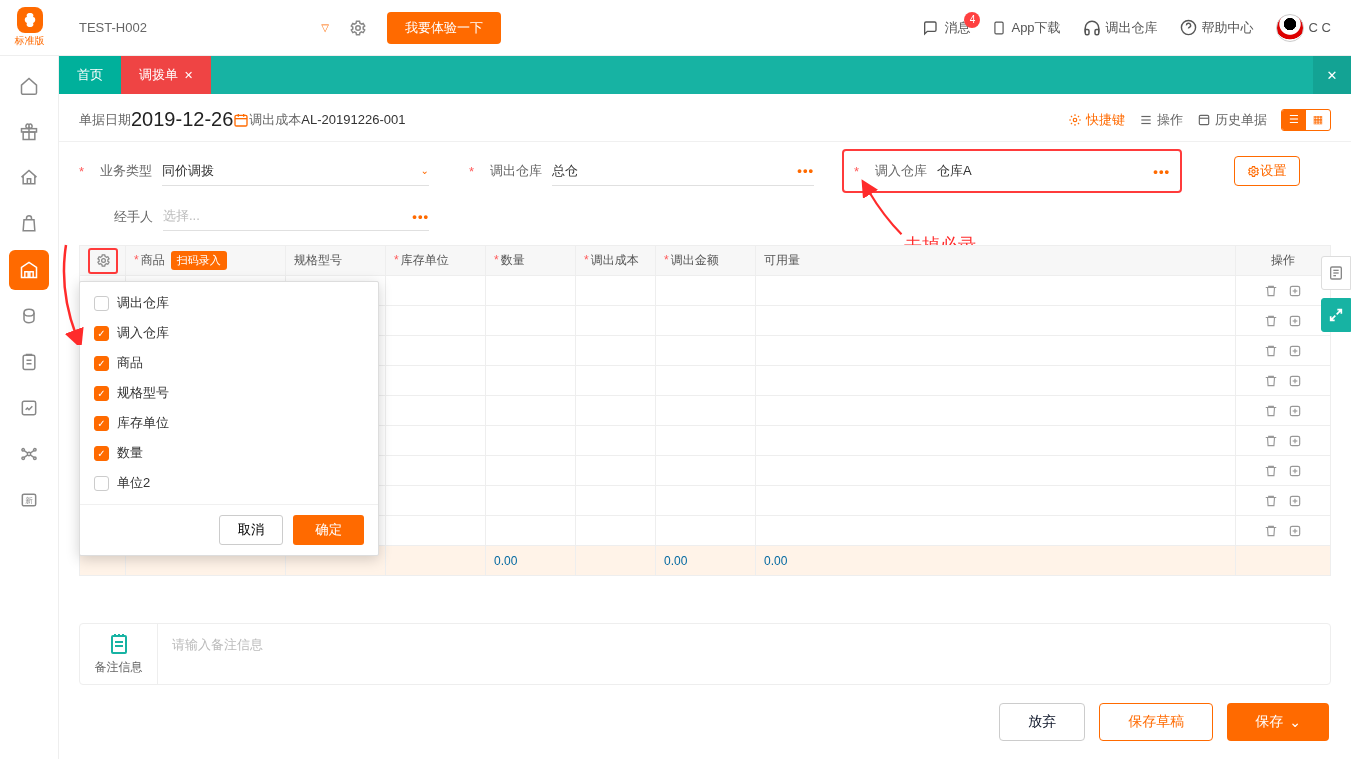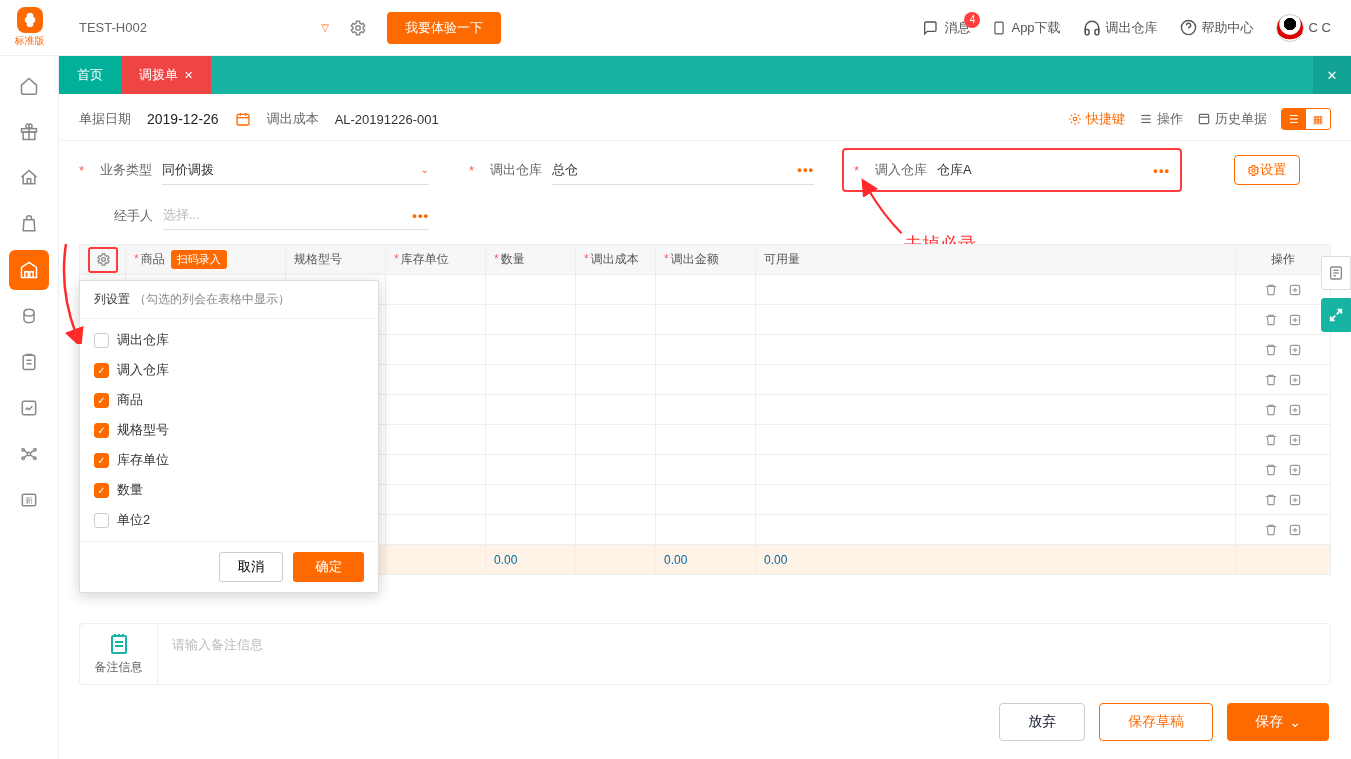--- a/index.html
+++ b/index.html
@@ -33,23 +33,23 @@
   
   .tab-strip { background: #17b3a3; display: flex; align-items: stretch; height: 38px; }
   .tab { padding: 0 18px; display: flex; align-items: center; color: #fff; font-size: 13px; cursor: pointer; gap: 6px; }
   .tab.home { background: #00b09b; }
   .tab.active { background: #ef4444; }
   .tab .close { font-size: 11px; }
   .tab-strip .close-all { margin-left: auto; width: 38px; display: flex; align-items: center; justify-content: center; color: #fff; background: #13a394; cursor: pointer; }
   
   
   .doc-area { background: #fff; margin: 0; flex: 1; display: flex; flex-direction: column; overflow: hidden; }
-  .doc-top { padding: 14px 20px 10px 20px; display: flex; align-items: center; gap: 16px; border-bottom: 1px solid #f0f0f0; }
+  .doc-top { padding: 14px 20px 10px 20px; display: flex; align-items: center; border-bottom: 1px solid #f0f0f0; }
   .doc-top .label { color: #666; font-size: 13px; }
-  .doc-top .date { color: #222; font-size: 14px; }
+  .doc-top .date { color: #222; font-size: 20px; }
   .doc-top .right-tools { margin-left: auto; display: flex; align-items: center; gap: 14px; color: #666; }
   .doc-top .right-tools .lnk { display: flex; align-items: center; gap: 4px; cursor: pointer; }
   .orange-text { color: #ff6a00; }
   
   .view-toggle { display: flex; border: 1px solid #ff6a00; border-radius: 3px; overflow: hidden; }
   .view-toggle div { width: 24px; height: 20px; display: flex; align-items: center; justify-content: center; font-size: 11px; }
   .view-toggle .on { background: #ff6a00; color: #fff; }
   .view-toggle .off { color: #ff6a00; }
   
   
@@ -643,23 +643,20 @@
 
         <svg class="popup-arrow" width="40" height="110">
           <defs>
               <marker id="ah2" markerWidth="8" markerHeight="8" refX="2" refY="4" orient="auto">
                 <path d="M0,0 L8,4 L0,8 z" fill="#ff2b2b"></path>
               </marker>
             </defs>
           <path d="M12 10 Q 5 55 22 100" stroke="#ff2b2b" stroke-width="2.5" fill="none" marker-end="url(#ah2)"></path>
         </svg>
         <div class="popup">
-          <div class="popup-header">
-            <b>列设置</b><span>（勾选的列会在表格中显示）</span>
-          </div>
           <div class="popup-body" id="popup-body">
               <div class="popup-item">
                 <span class="cbx "></span>
                 <span>调出仓库</span>
               </div>
               <div class="popup-item">
                 <span class="cbx on">✓</span>
                 <span>调入仓库</span>
               </div>
               <div class="popup-item">

